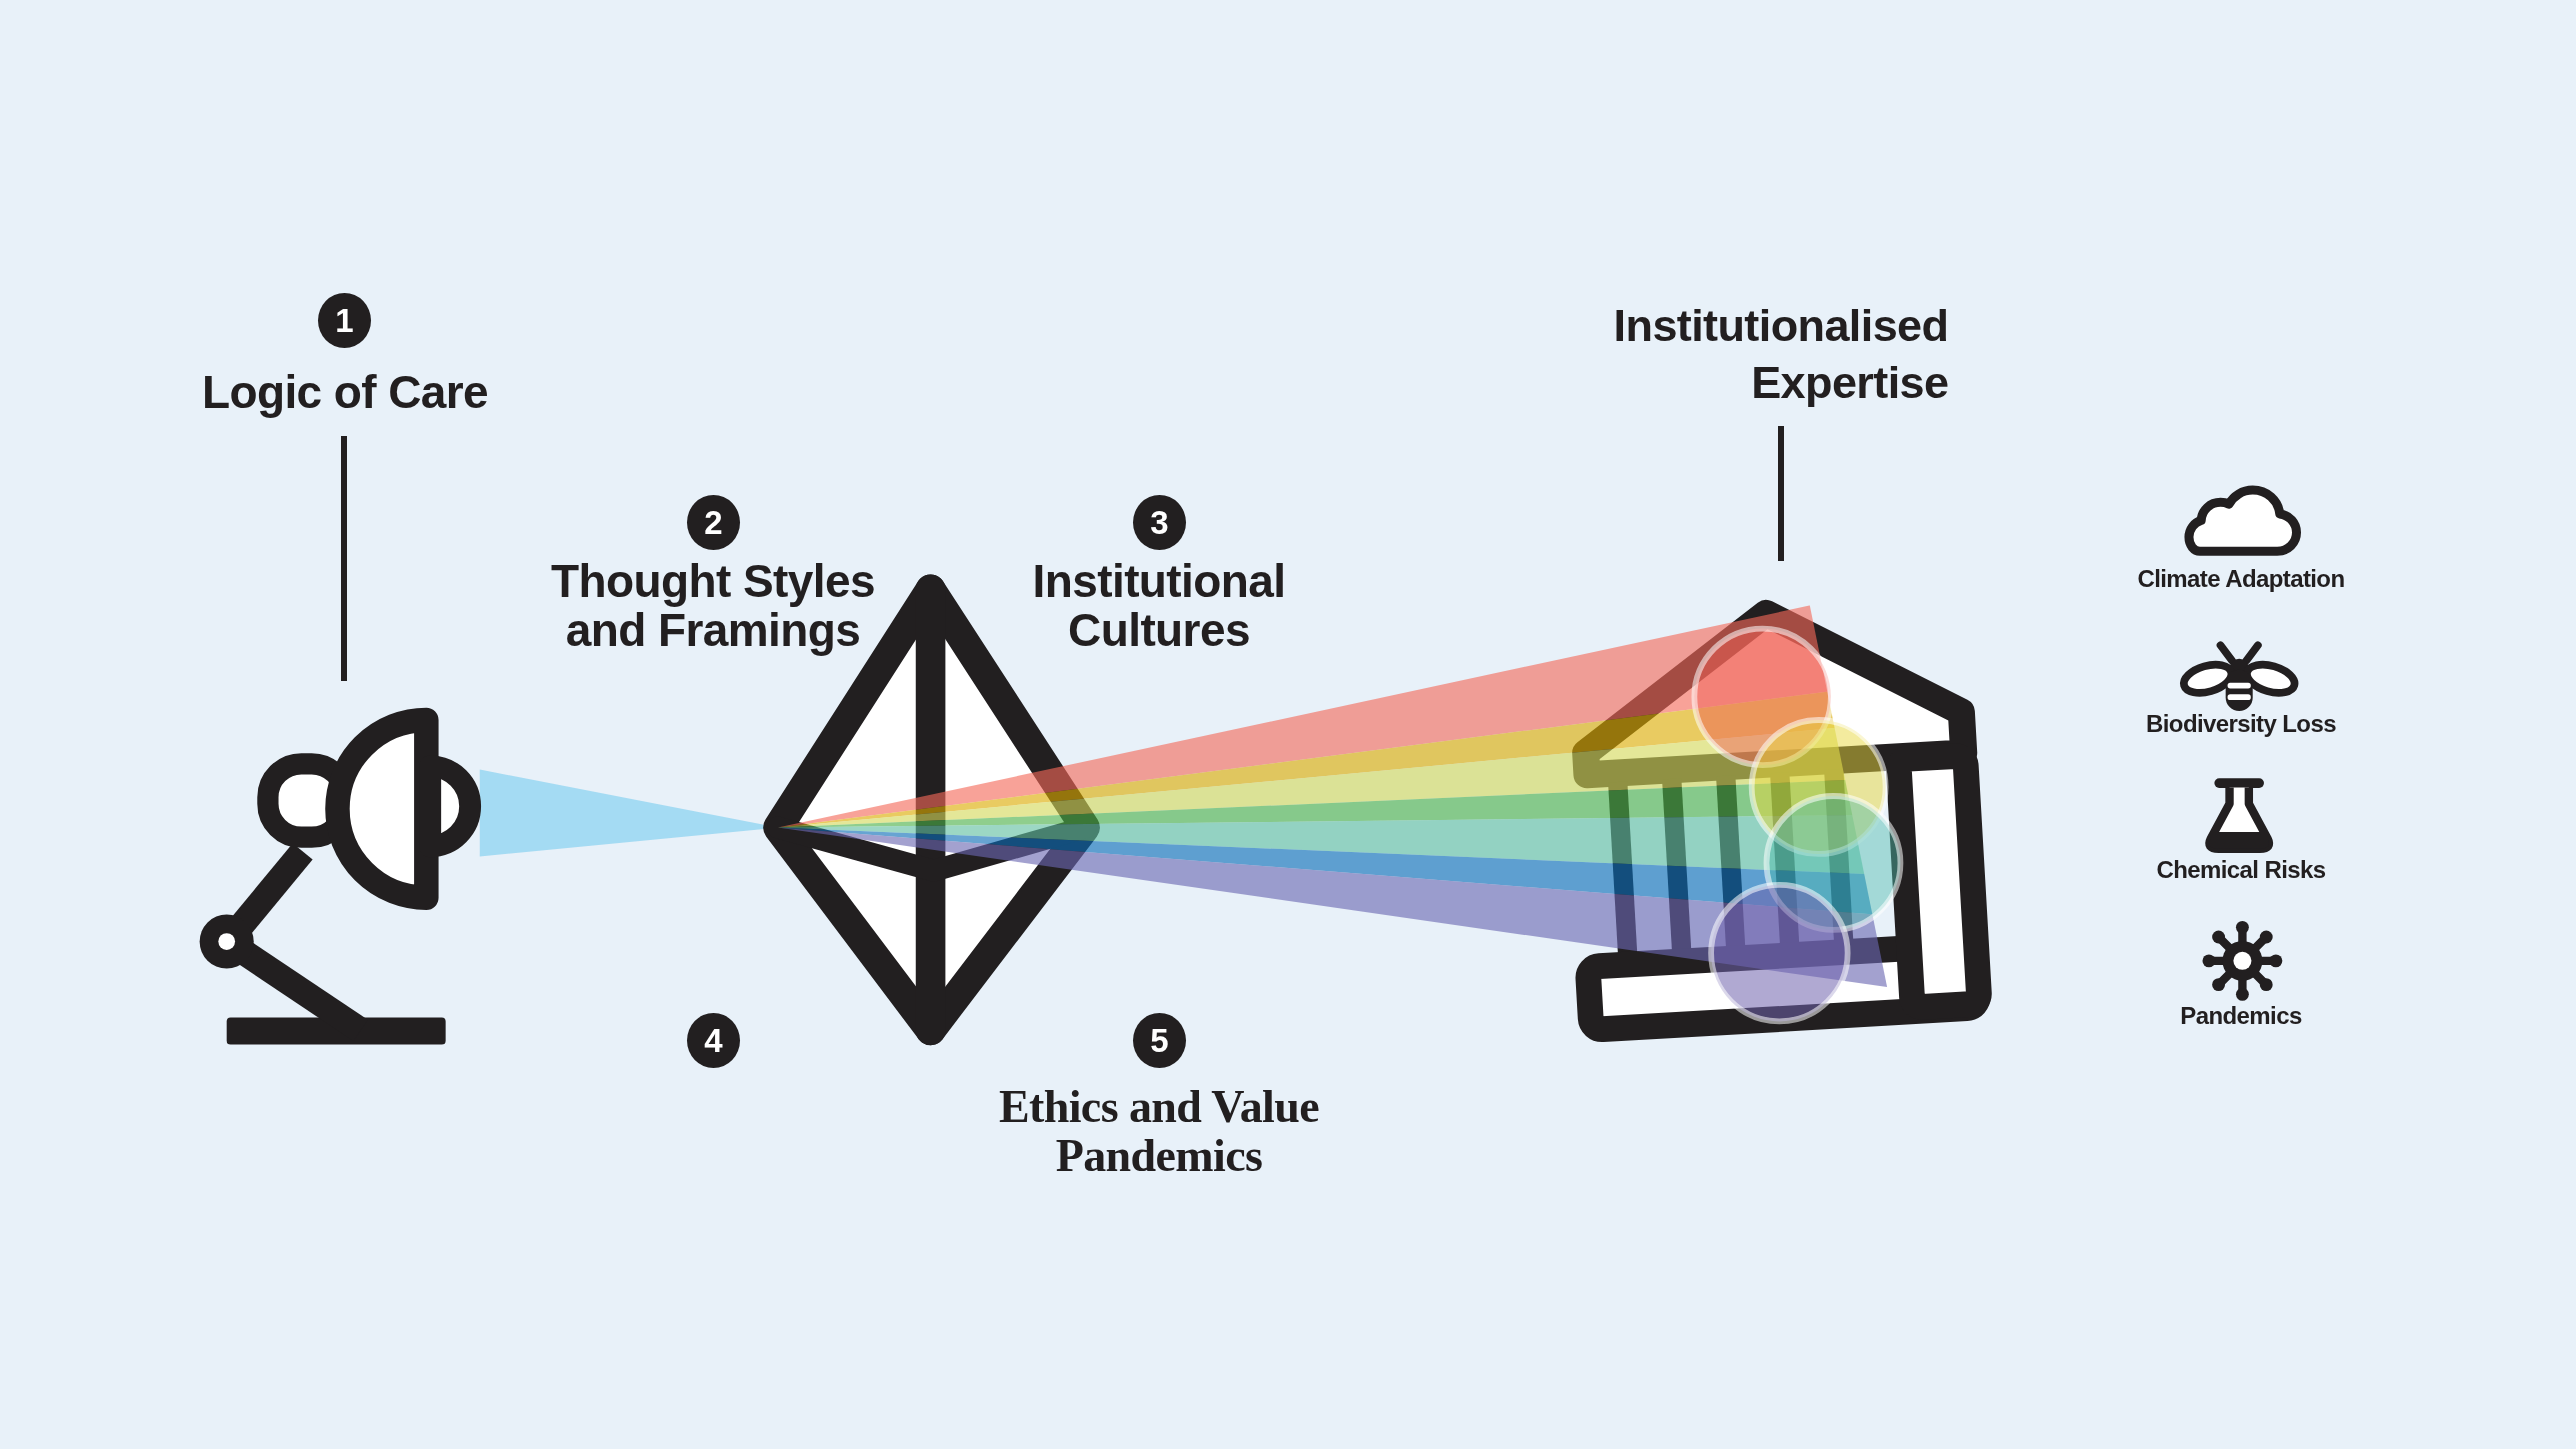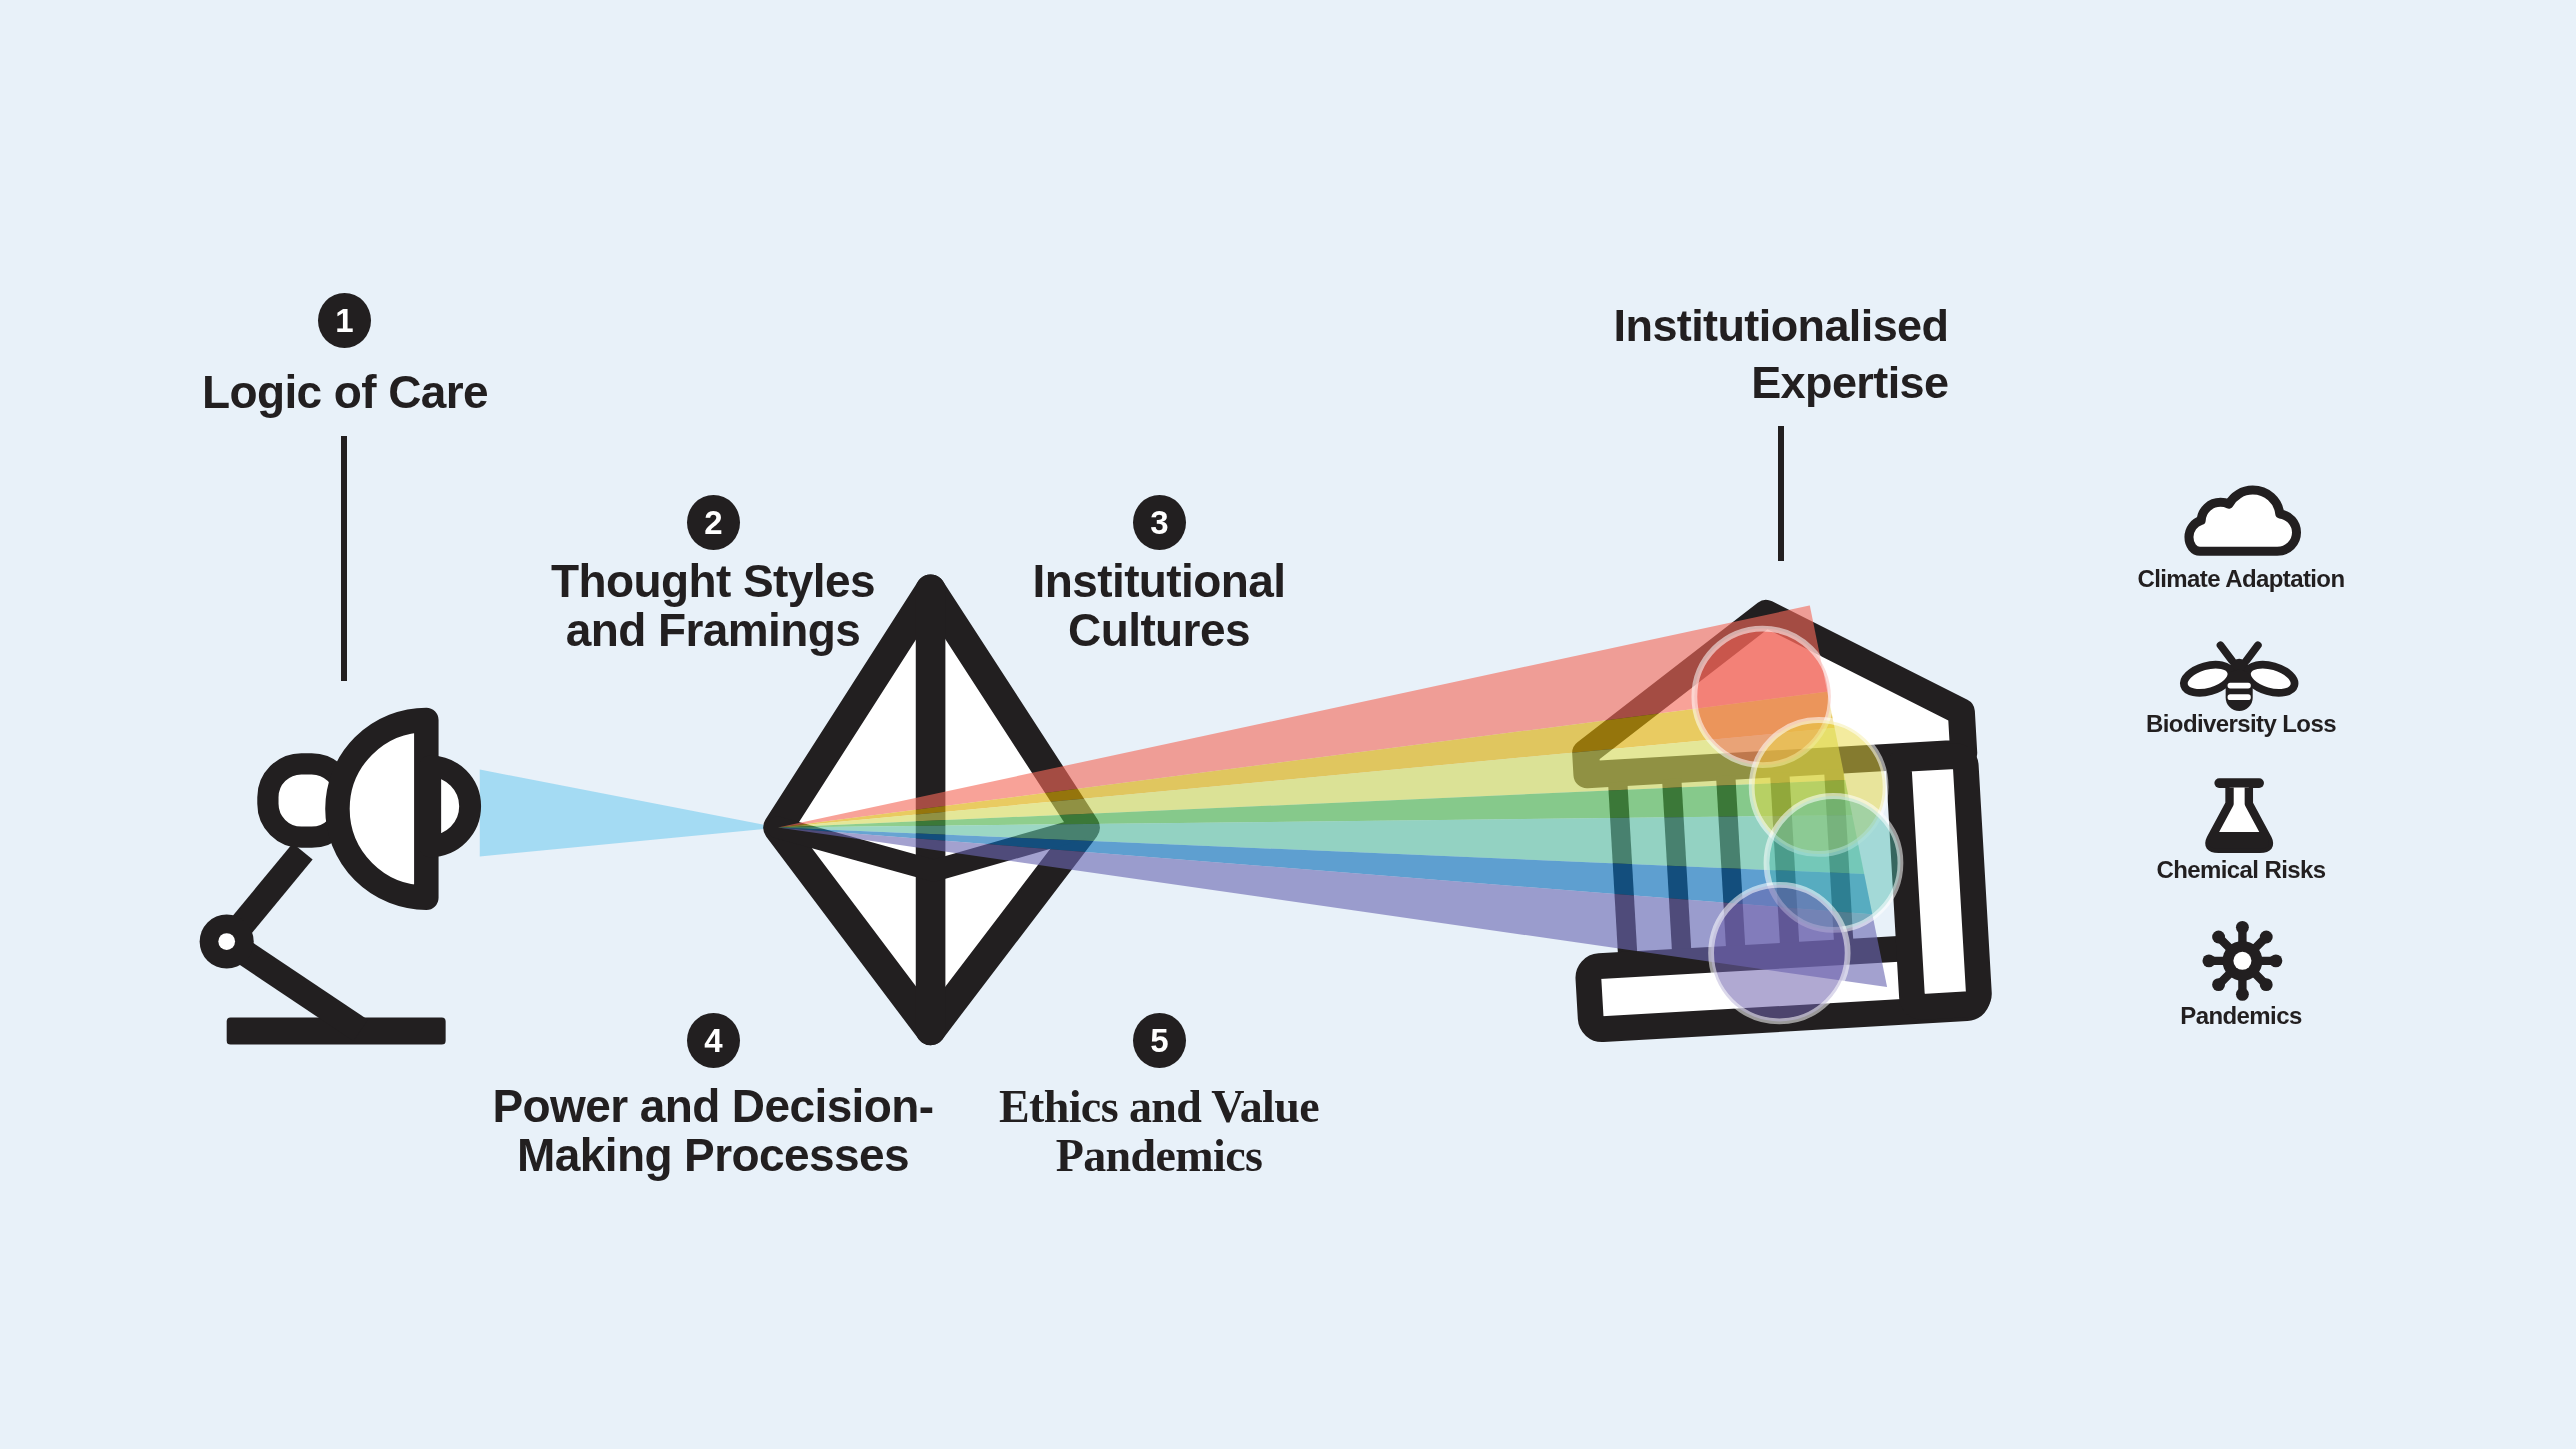--- a/index.html
+++ b/index.html
@@ -170,24 +170,20 @@
     <span>3</span>
   </div>
   <div class="step-label" style="left:1159px;top:557px;">
     <span>Institutional</span>
     <span>Cultures</span>
   </div>
 
   <div class="badge" style="left:687px;top:1013px;">
     <span>4</span>
   </div>
-  <div class="step-label" style="left:713px;top:1082px;">
-    <span>Power and Decision-</span>
-    <span>Making Processes</span>
-  </div>
 
   <div class="badge" style="left:1133px;top:1013px;">
     <span>5</span>
   </div>
   <div class="step-label" style="left:1159px;top:1082px;font-family:Liberation Serif, serif;">
     <span>Ethics and Value</span>
     <span>Pandemics</span>
   </div>
 
   <div class="title" style="left:1781px;top:297px;">

